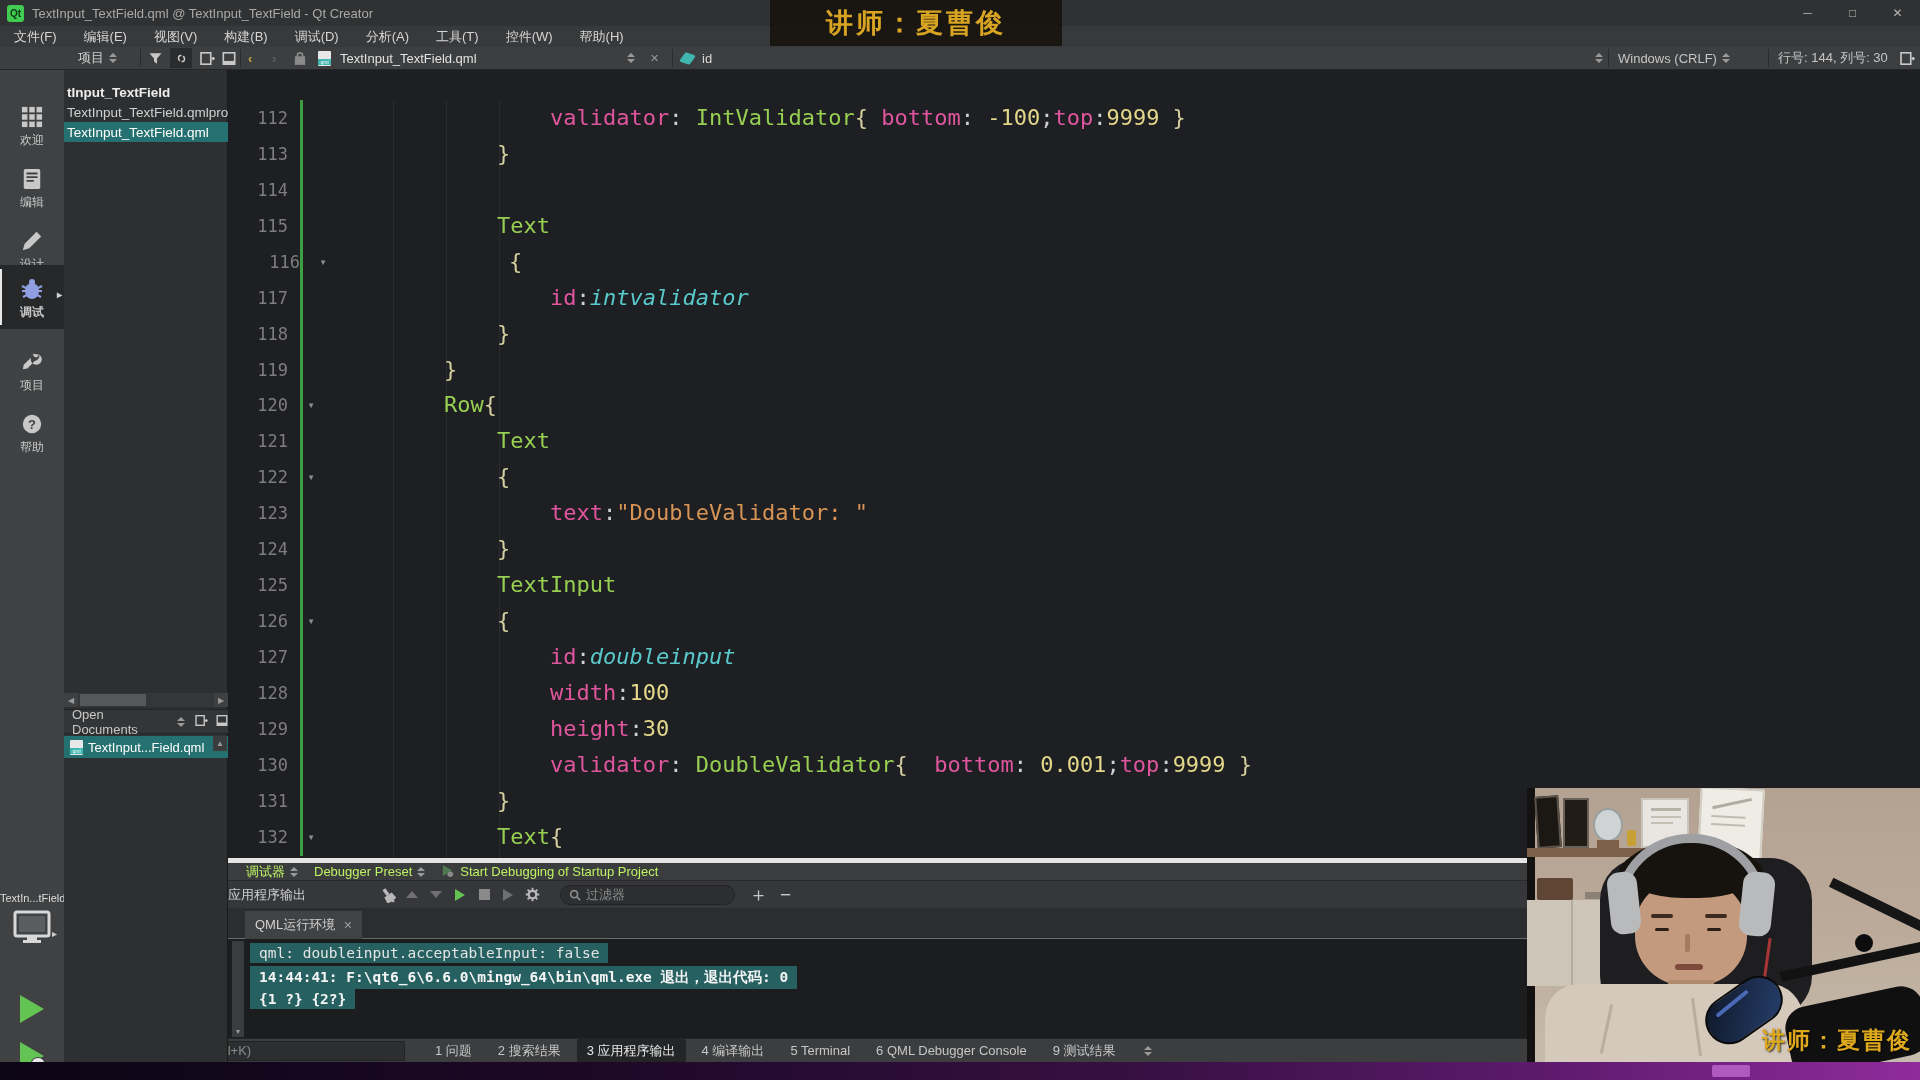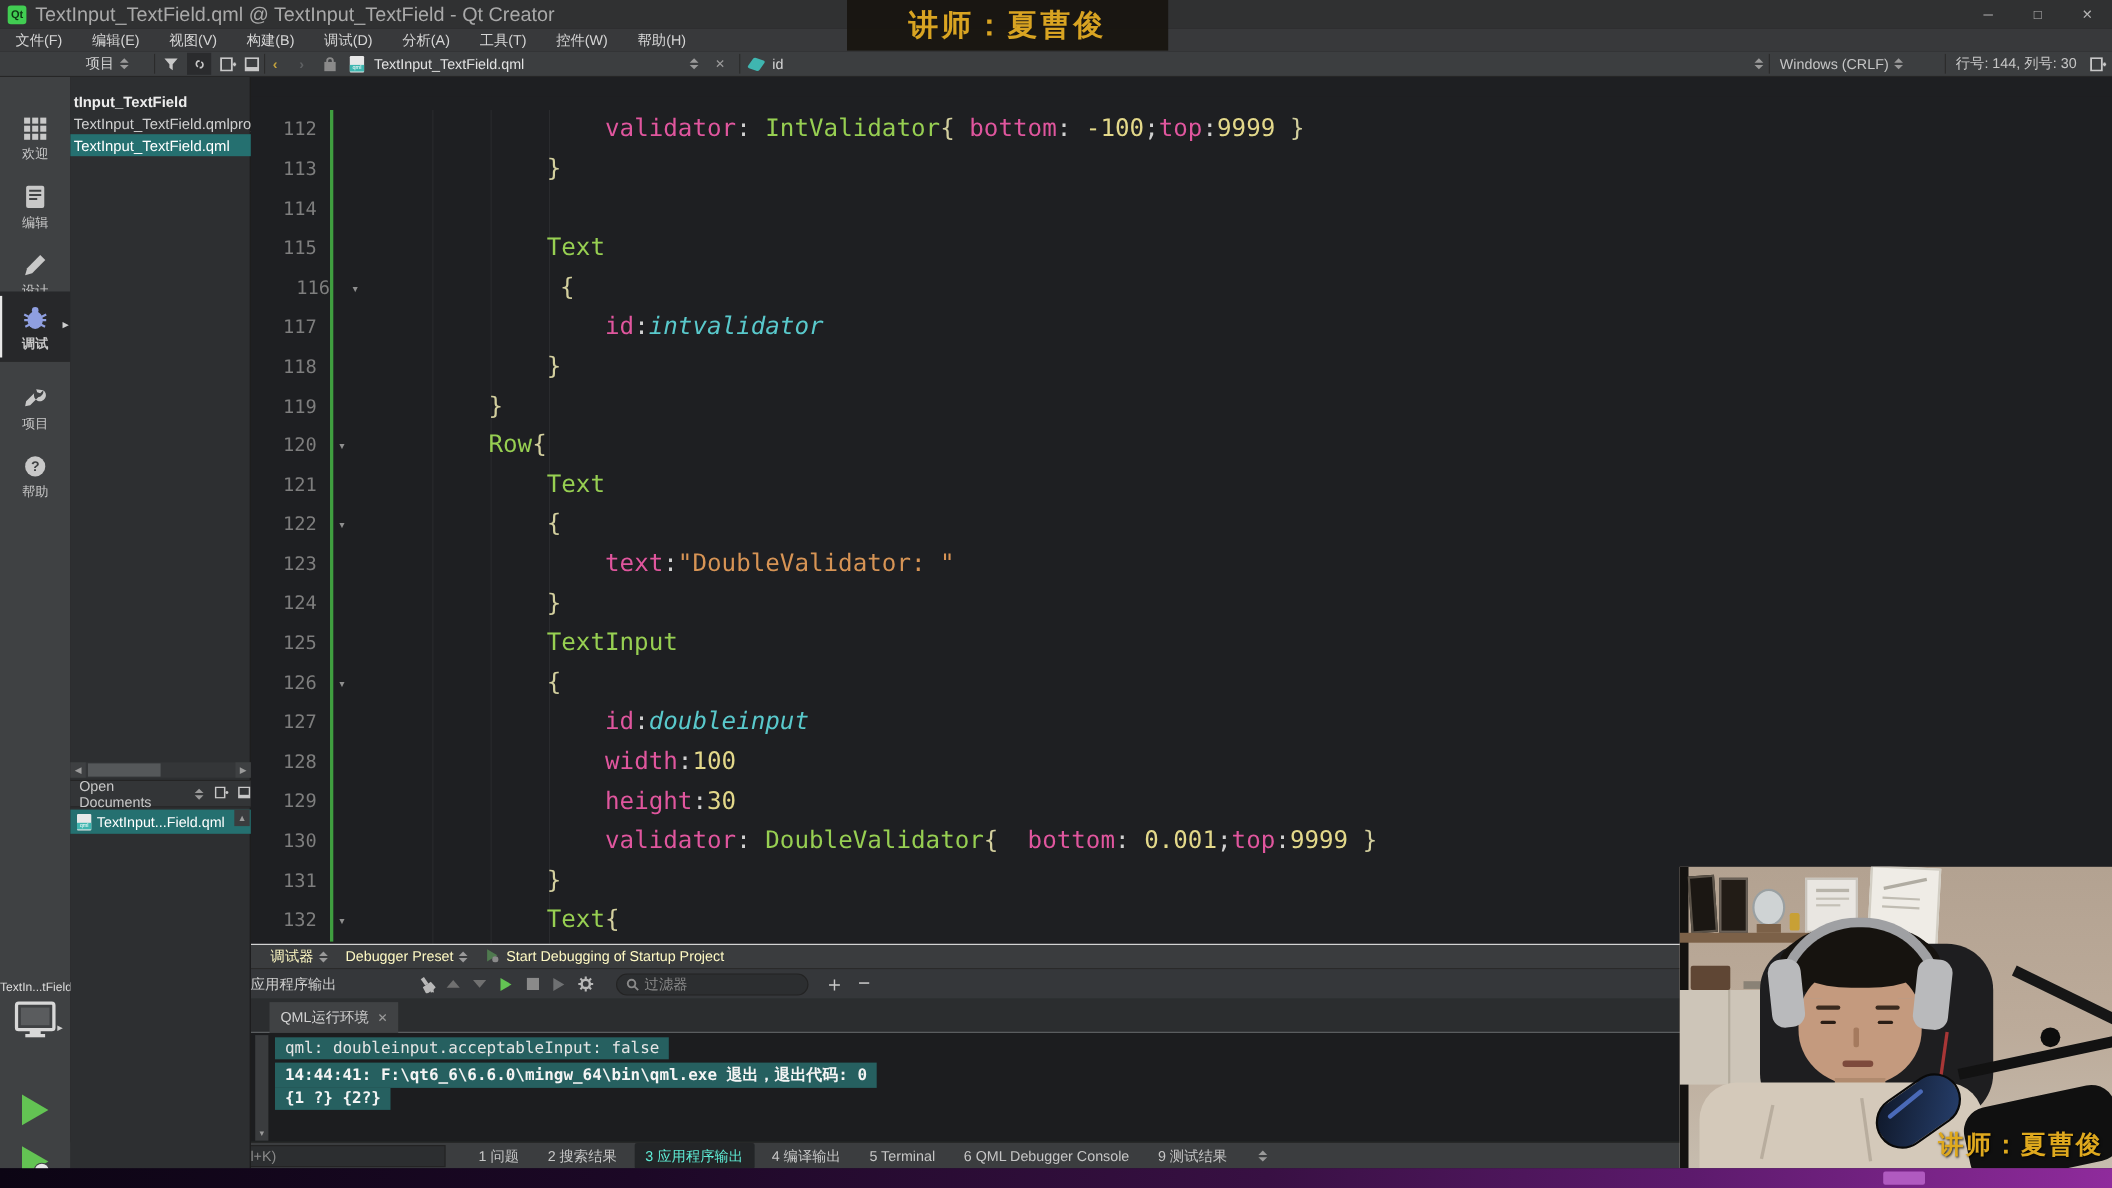--- a/index.html
+++ b/index.html
@@ -4,21 +4,21 @@
 <style>
   * { box-sizing: border-box; margin: 0; padding: 0; }
   html,body { width:1920px; height:1080px; overflow:hidden; background:#1e1f22;
     font-family:"Liberation Sans", sans-serif; color:#d0d0d0; }
   .abs { position:absolute; }
   
   #titlebar { left:0; top:0; width:1920px; height:26px; background:#303132;
     display:flex; align-items:center; z-index:5; }
   #qt-logo { width:17px; height:17px; margin:0 8px 0 7px; background:#41cd52; border-radius:3px;
     color:#0e3514; font-weight:bold; font-size:10px; display:flex; align-items:center; justify-content:center; }
-  #win-title { font-size:18px; color:#a9a9a9; }
+  #win-title { font-size:13px; color:#a9a9a9; }
   #win-controls { margin-left:auto; display:flex; }
   .winbtn { width:45px; height:26px; display:flex; align-items:center; justify-content:center;
     color:#b4b4b4; font-size:12px; }
   
   #menubar { left:0; top:26px; width:1920px; height:21px; background:#38393b;
     display:flex; align-items:center; gap:27px; padding-left:14px; font-size:13px; color:#d6d6d6; z-index:5; }
   
   #lecturer-top { left:770px; top:0; width:292px; height:46px; background:rgba(23,20,14,0.9);
     display:flex; align-items:center; justify-content:center; z-index:60;
     color:#d9a422; font-size:27px; font-weight:bold; letter-spacing:3px; }
@@ -80,21 +80,21 @@
   .cl .ln { width:70px; text-align:right; padding-right:10px; font-size:17px; color:#7e7e7e; flex:none; }
   .cl .fold { width:26px; text-align:center; color:#8f8f8f; font-size:12px; flex:none; }
   .cl .ct { margin-left:14px; }
   .c-prop { color:#e0569e; } .c-type { color:#97cf52; } .c-num { color:#e3d88a; }
   .c-str { color:#d79455; } .c-id { color:#59c9cc; font-style:italic; }
   .c-brace { color:#d3cf9e; } .c-plain { color:#d0d0d0; }
   #editor-vscroll { position:absolute; right:0; top:0; width:14px; height:788px; background:#27282a; }
   #editor-vscroll .thumb { position:absolute; left:2px; top:8px; width:10px; height:450px; background:#46484a; }
   
   #debugbar { left:228px; top:858px; width:1692px; height:22px; background:#3a3c3e;
-    border-top:1px solid #e5e5e5; z-index:4; display:flex; align-items:center; font-size:13px; color:#fef9c3; }
+    border-top:5px solid #e5e5e5; z-index:4; display:flex; align-items:center; font-size:13px; color:#bef264; }
   #outputbar { left:228px; top:880px; width:1692px; height:28px; background:#35373a;
     border-top:1px solid #2a2a2a; z-index:4; display:flex; align-items:center; font-size:13px; color:#cfcfcf; }
   .obtn { display:flex; align-items:center; justify-content:center; width:24px; height:22px; }
   .caret { width:0; height:0; border-left:6px solid transparent; border-right:6px solid transparent; }
   .caret.up { border-bottom:7px solid #707070; } .caret.down { border-top:7px solid #707070; }
   #filterbox { width:175px; height:20px; background:#2c2e30; border:1px solid #232323; border-radius:10px;
     display:flex; align-items:center; gap:5px; padding-left:8px; color:#8a8a8a; font-size:13px; }
   #outputtabs { left:228px; top:908px; width:1692px; height:31px; background:#2b2d2f;
     border-bottom:1px solid #6a6c6e; z-index:4; }
   #qmltab { position:absolute; left:17px; top:3px; height:28px; background:#404244; display:flex;
@@ -108,21 +108,21 @@
   .conline.bold { font-weight:bold; color:#f4f4f4;text-align:center; }
   
   #statusbar { left:64px; top:1038px; width:1856px; height:24px; background:#3b3d3f;
     border-top:1px solid #262626; z-index:4; display:flex; align-items:center; font-size:13px; color:#c6c6c6; }
   #paneltoggle { width:17px; height:14px; border:1px solid #b8b8b8; margin:0 12px 0 22px; position:relative; }
   #paneltoggle::before { content:""; position:absolute; left:0; top:0; width:7px; height:12px; background:#c8c8c8; }
   #locator { width:290px; height:20px; background:#2c2e30; border:1px solid #232323; display:flex;
     align-items:center; gap:6px; padding-left:7px; color:#8a8a8a; margin-right:20px; }
   #pane-buttons { display:flex; align-items:center; gap:6px; }
   .pbtn { padding:3px 10px; border-radius:2px; white-space:nowrap; }
-  .pbtn.active { background:#232527; color:#5eead4; }
+  .pbtn.active { background:#232527; color:#e5e5e5; }
   
   #purplebar { left:0; top:1062px; width:1920px; height:18px; z-index:80;
     background:linear-gradient(90deg,#0c0514 0%,#1c0826 30%,#381043 60%,#5c1a6c 80%,#8f2b9c 100%); }
   #purple-thumb { position:absolute; left:1712px; top:3px; width:38px; height:12px; background:#b05ac0; border-radius:2px; }
   
   #webcam { left:1527px; top:788px; width:393px; height:274px; z-index:50; overflow:hidden;
     background:linear-gradient(180deg,#b3a291 0%,#bcab9a 55%,#c6bcae 100%); }
   #webcam div { position:absolute; }
   #wc-caption { right:8px; bottom:6px; color:#dfa91e; font-size:23px; font-weight:bold; letter-spacing:2px;
     text-shadow:1px 1px 2px rgba(0,0,0,0.8); }

